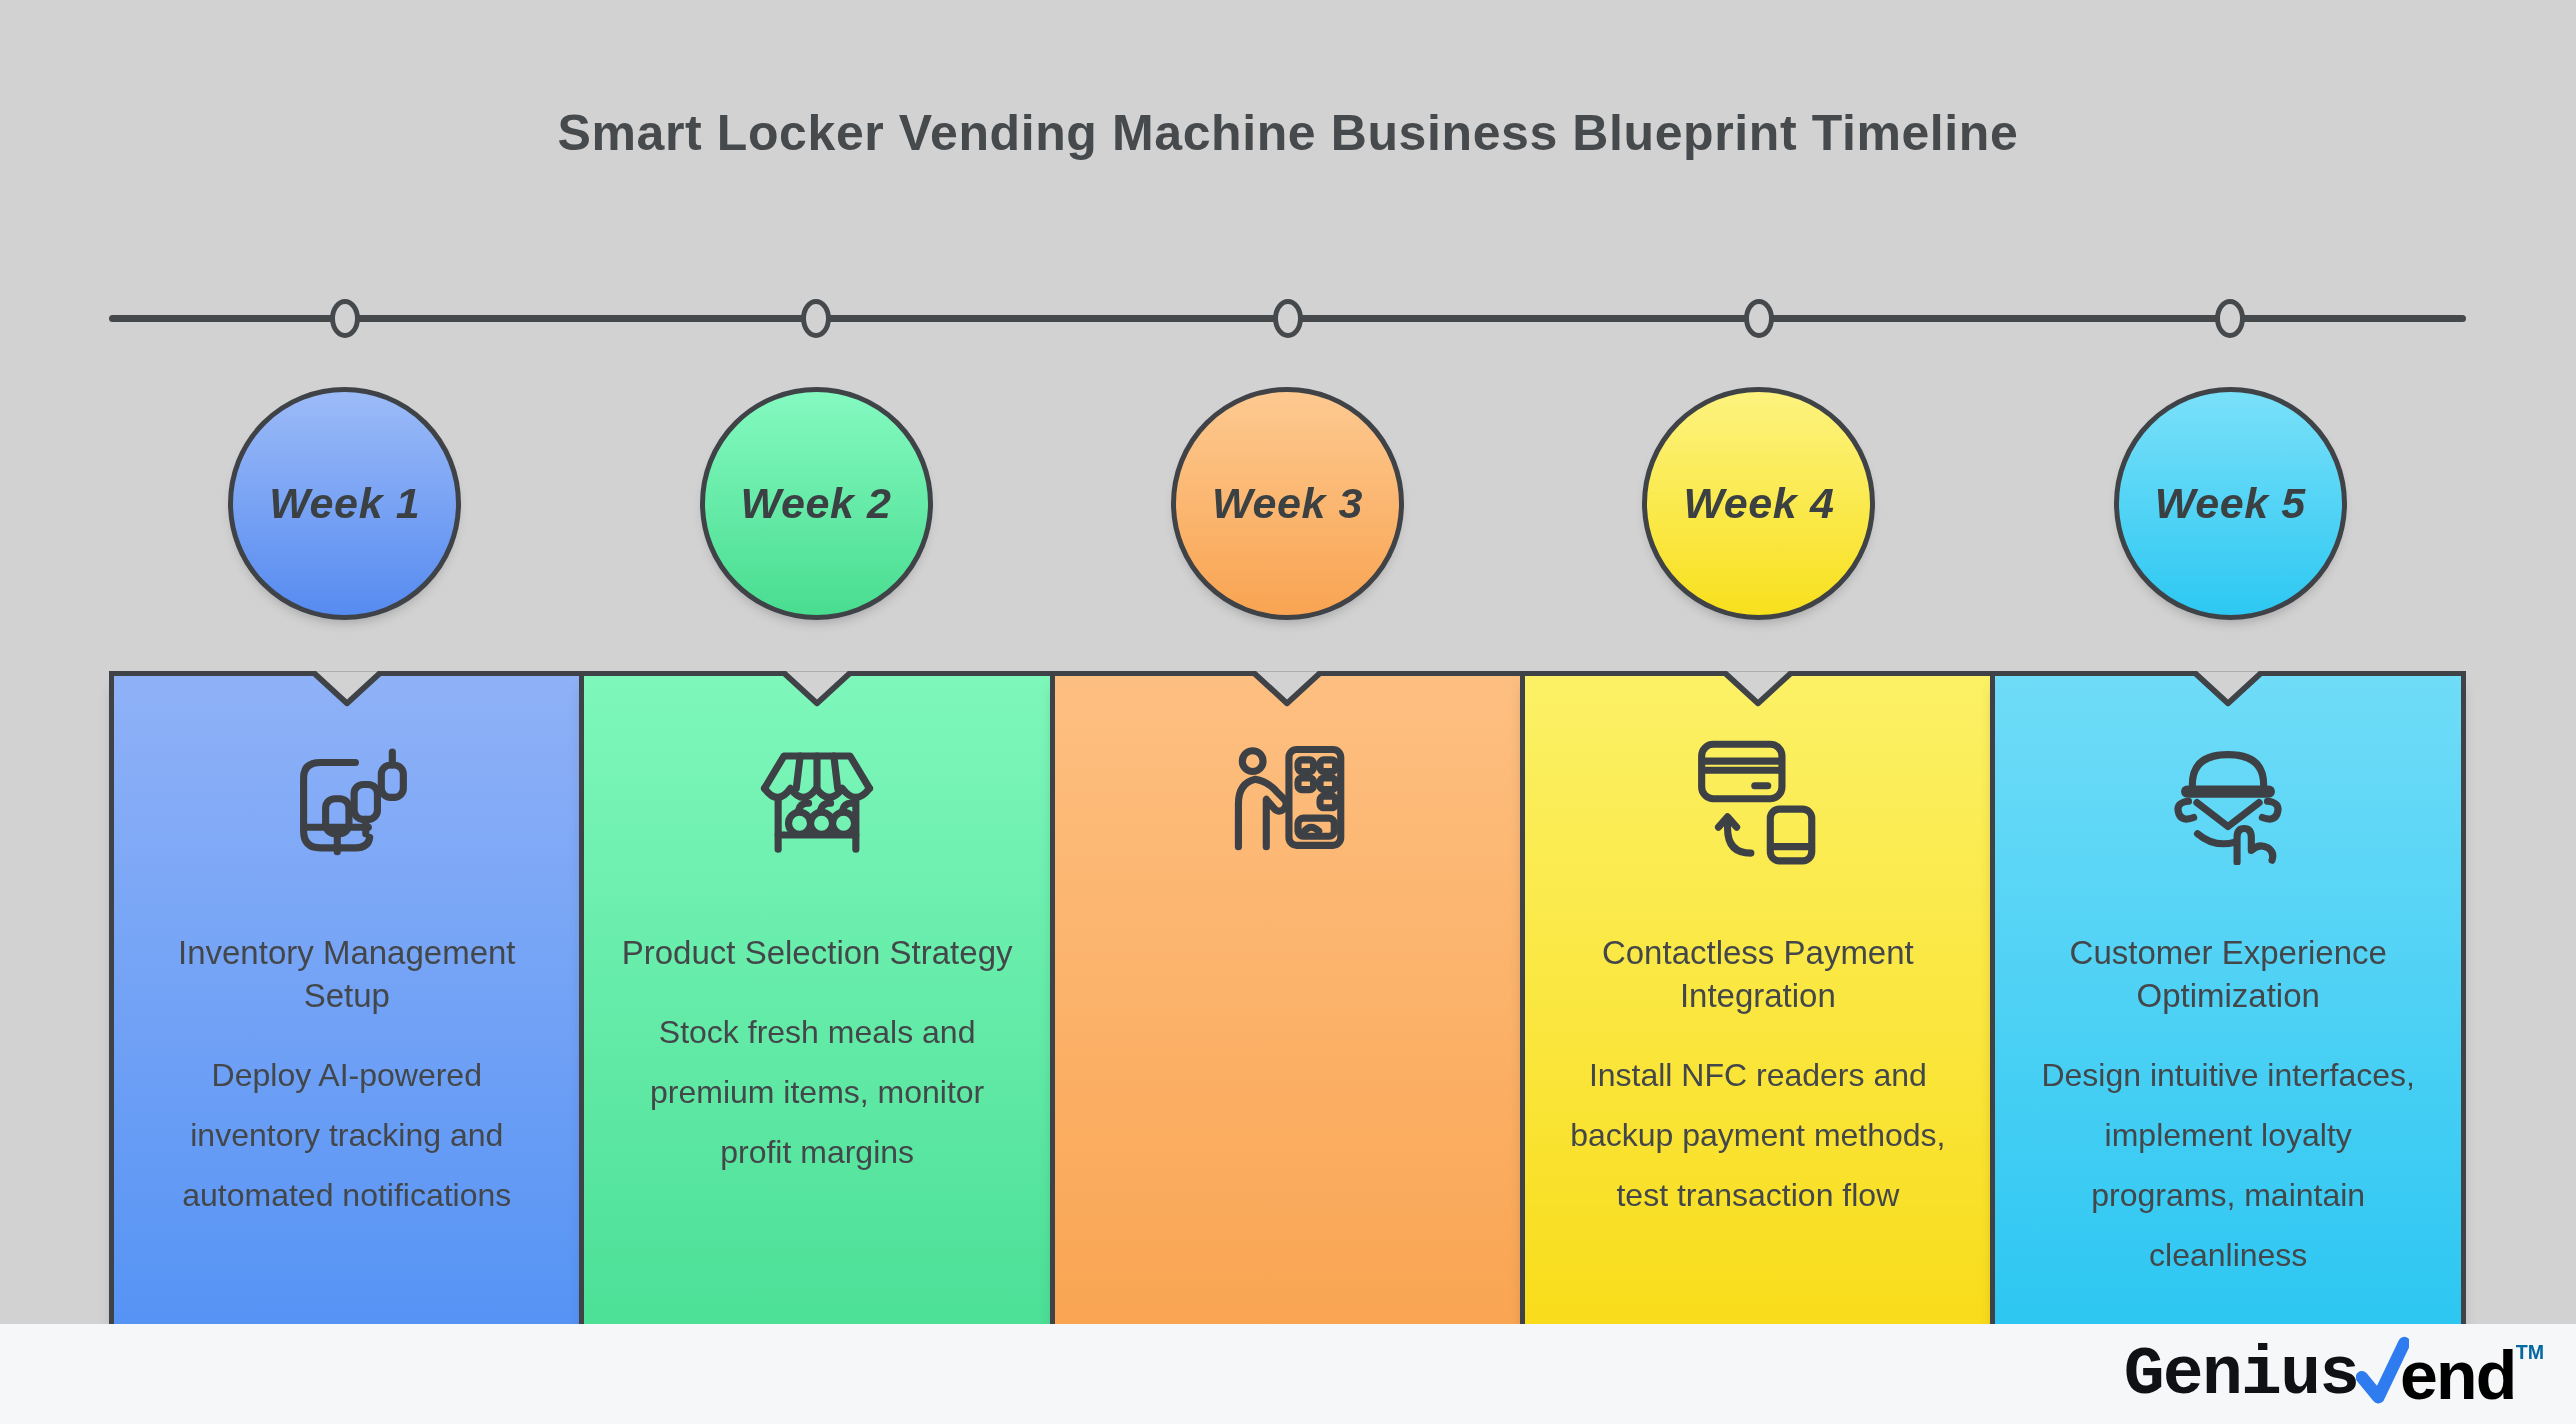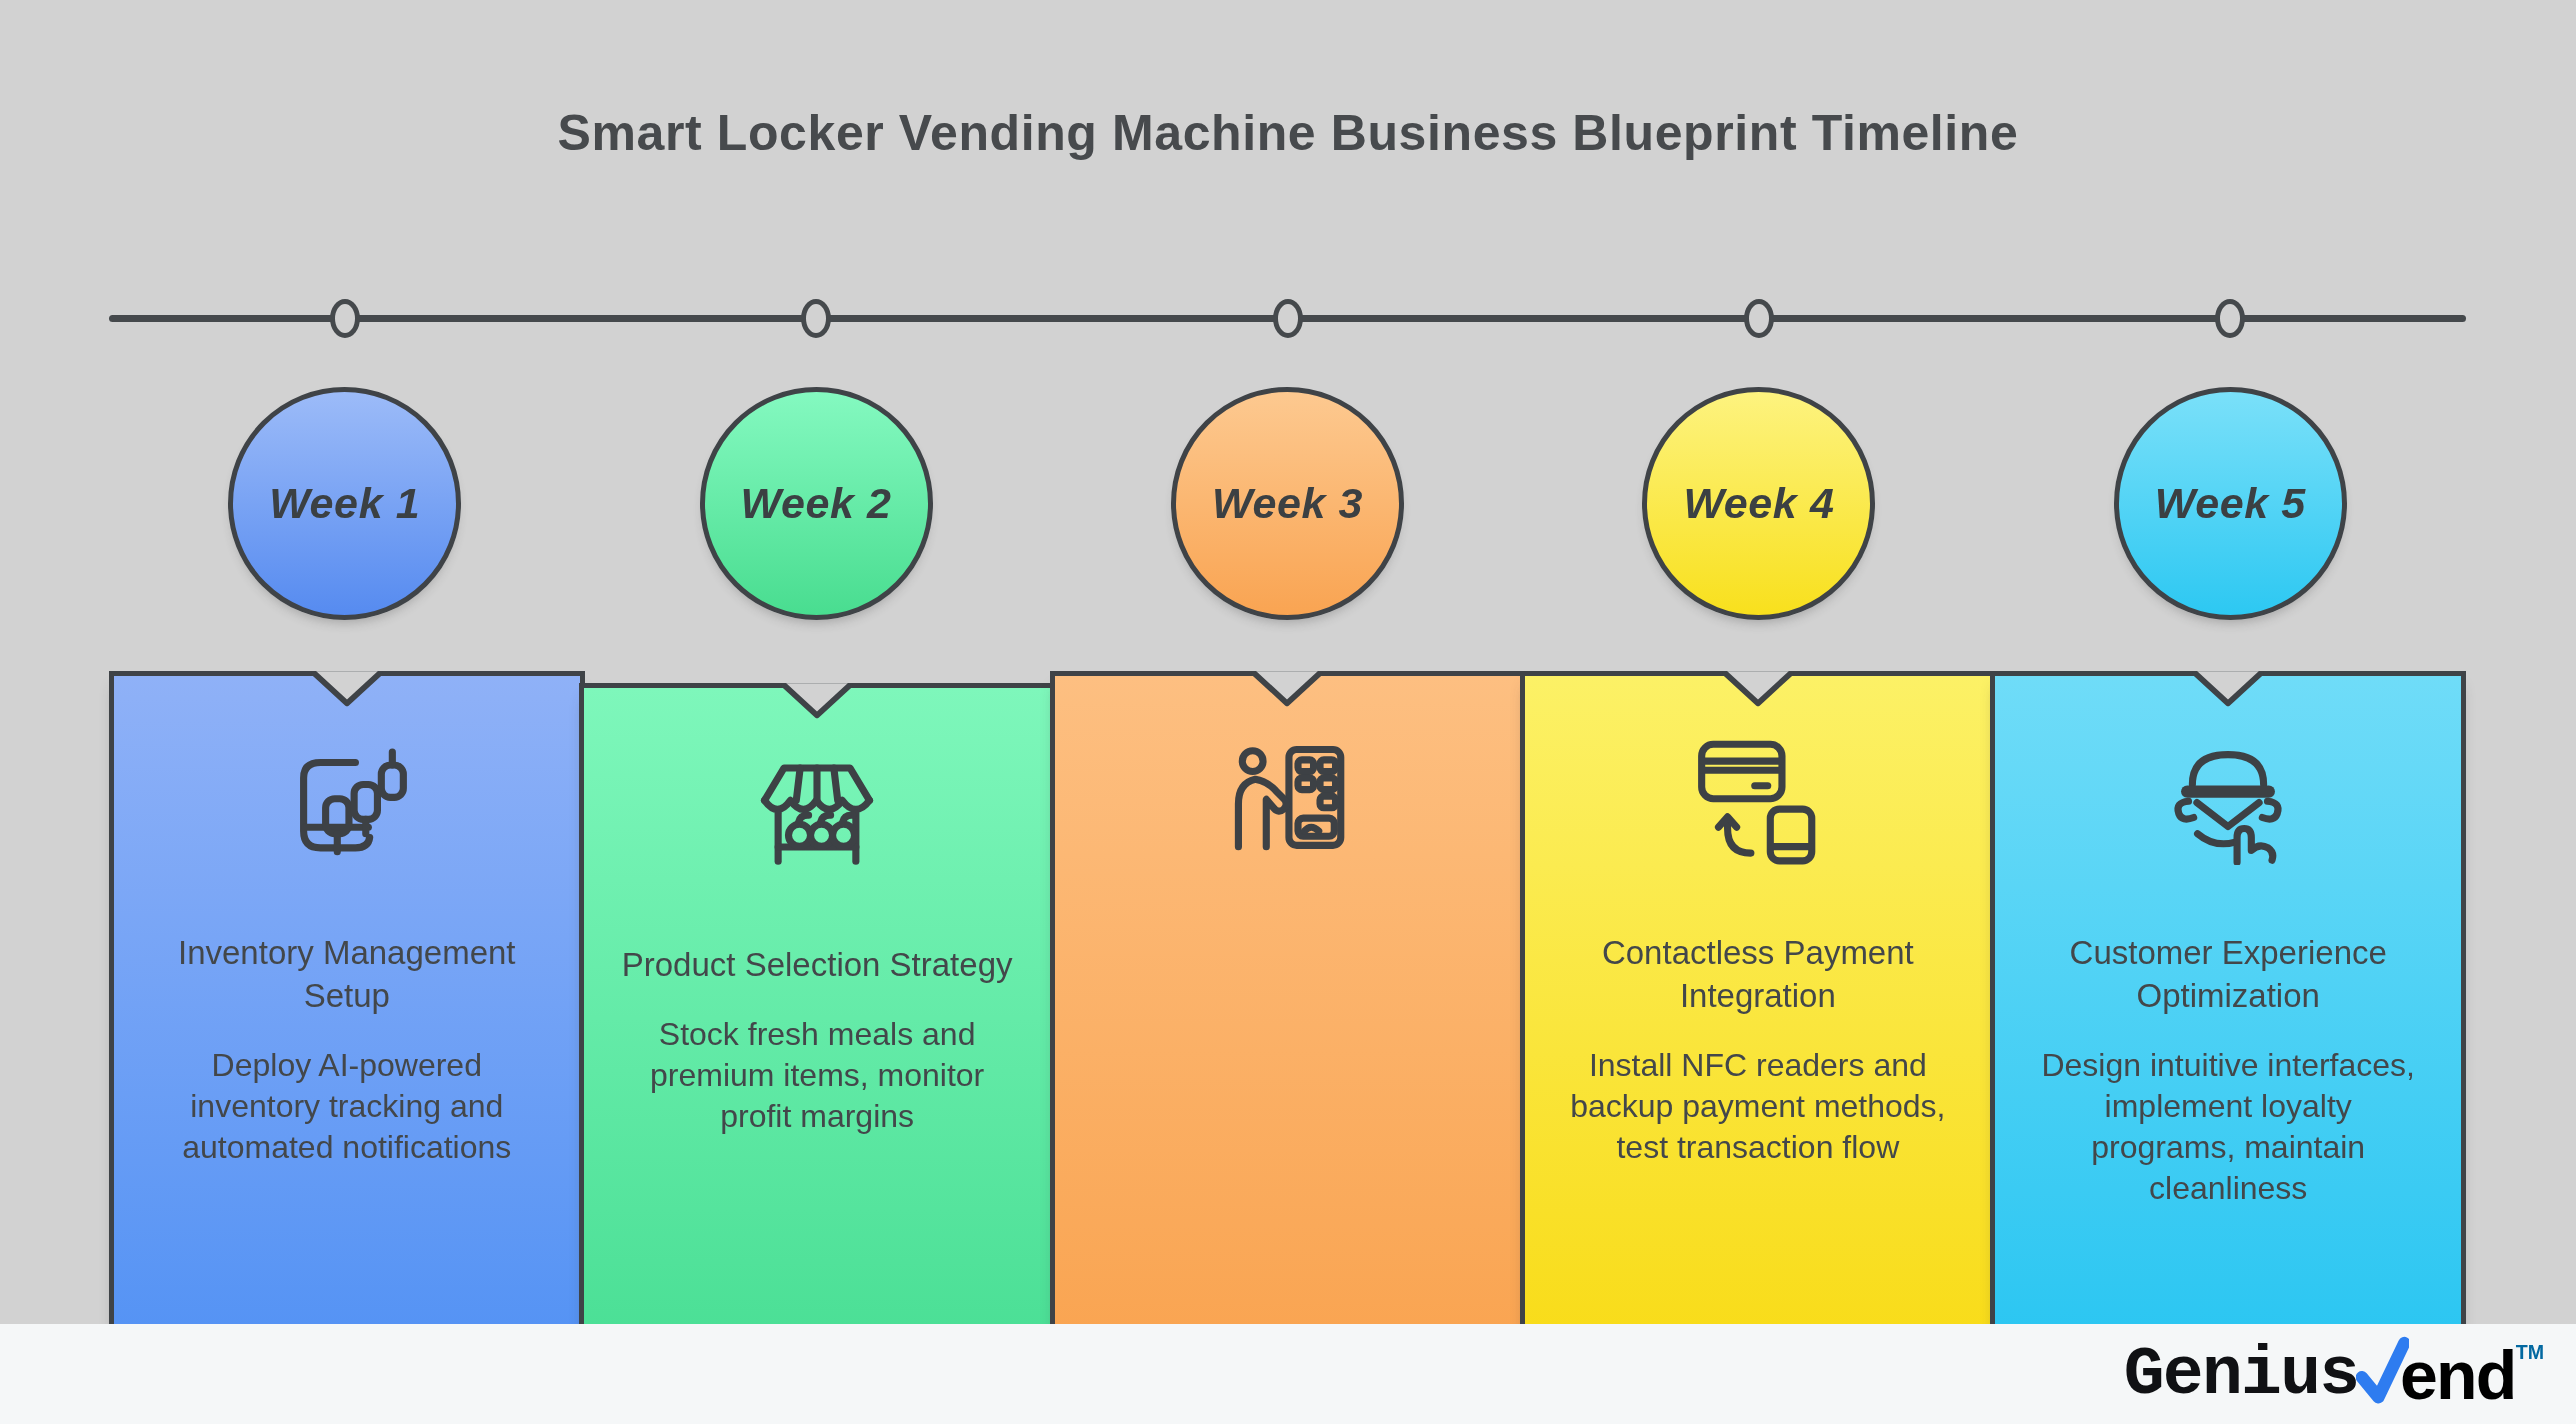--- a/index.html
+++ b/index.html
@@ -47,21 +47,21 @@
   .card-icon{
     position:absolute;top:59px;left:50%;transform:translateX(-50%);
     width:136px;height:130px;display:flex;justify-content:center;
   }
   .card-icon svg{width:136px;height:130px;}
   .card-text{
     position:absolute;top:255px;left:26.5px;right:26.5px;text-align:center;
     color:#43474a;
   }
   .card-title{font-size:33px;line-height:43px;font-weight:400;}
-  .card-body{font-size:32px;line-height:41px;margin:28px auto 0 auto;max-width:383px;}
+  .card-body{font-size:32px;line-height:60px;margin:28px auto 0 auto;max-width:383px;}
   .footer{
     position:absolute;left:0;top:1324px;width:2576px;height:101px;
     background:#f5f7f8;display:flex;align-items:center;justify-content:flex-end;
   }
   .logo{display:flex;align-items:center;margin-right:32px;}
   .lg-genius{font-size:68px;font-weight:bold;letter-spacing:-1.7px;}
   .lg-check{width:53px;height:73px;margin:0 -9.2px 3.5px -2.3px;}
   .lg-check path{fill:none;stroke-width:21px;stroke-linecap:round;stroke-linejoin:round;}
   .lg-vend{font-size:68px;font-weight:bold;letter-spacing:-1.7px;}
   .lg-tm{font-size:19.6px;font-weight:bold;align-self:flex-start;margin-top:5.8px;}
@@ -137,21 +137,21 @@
             <line x1="134" y1="130" x2="134" y2="152"></line>
     <rect x="158" y="46" width="34" height="50" rx="14"></rect>
             <line x1="175" y1="46" x2="175" y2="26"></line>
   </svg>
         </div>
     <div class="card-text">
       <div class="card-title">Inventory Management Setup</div>
       <div class="card-body">Deploy AI-powered inventory tracking and automated notifications</div>
     </div>
       </div>
-      <div class="card" style="background: linear-gradient(rgb(126, 247, 187), rgb(70, 221, 146)); margin-top: 12px;">
+      <div class="card" style="background: linear-gradient(rgb(126, 247, 187), rgb(70, 221, 146));">
     <svg class="notch" viewBox="0 0 124 62">
       <polygon points="1,0 123,0 62,56" fill="#d2d2d2"></polygon>
       <path d="M1,0 L62,56 L123,0" fill="none" stroke="#3f4347" stroke-width="10" stroke-linecap="round" stroke-linejoin="round"></path>
     </svg>
     <div class="card-icon">
           <svg viewBox="0 0 210 200" fill="none" stroke="#3d4145" stroke-width="11" stroke-linecap="round" stroke-linejoin="round">
     <path d="M24,82 L54,32 H156 L186,82"></path>
     <path d="M24,82 q20,28 40,0 q20,28 40,0 q20,28 40,0 q21,28 42,0"></path>
     <line x1="79" y1="32" x2="73" y2="82"></line>
     <line x1="105" y1="32" x2="105" y2="82"></line>

